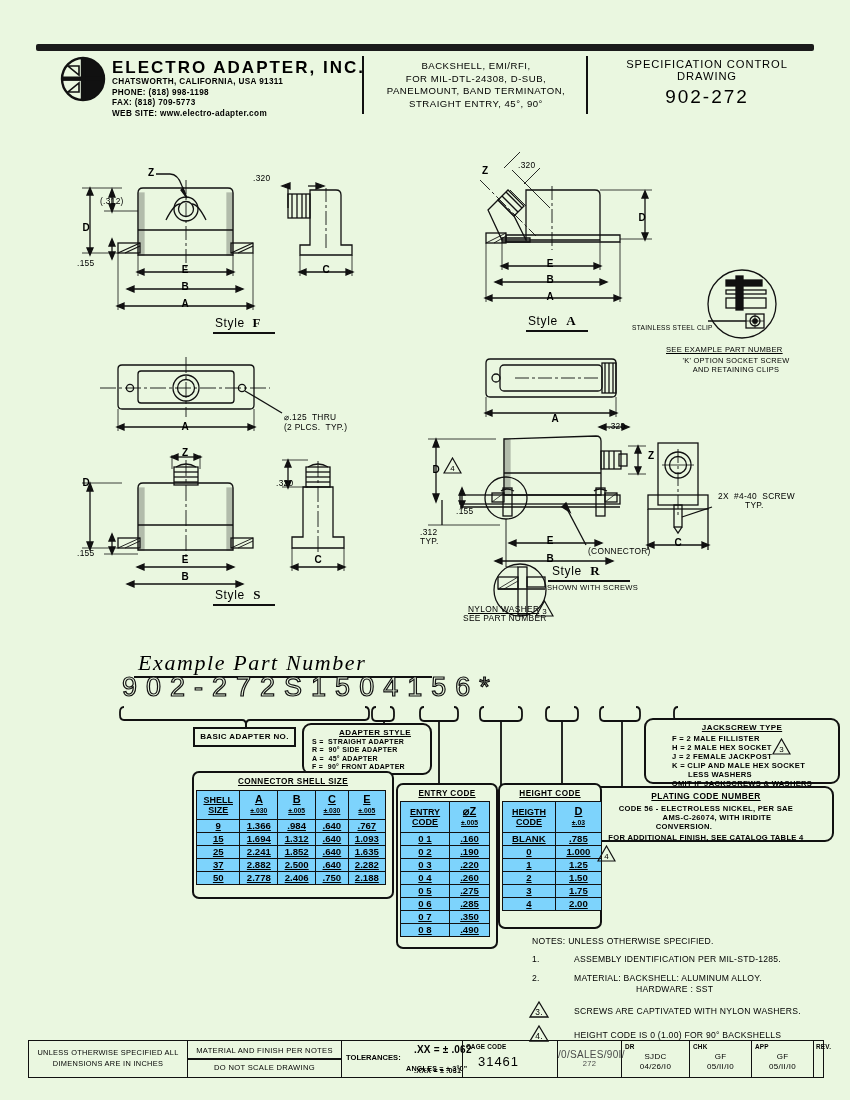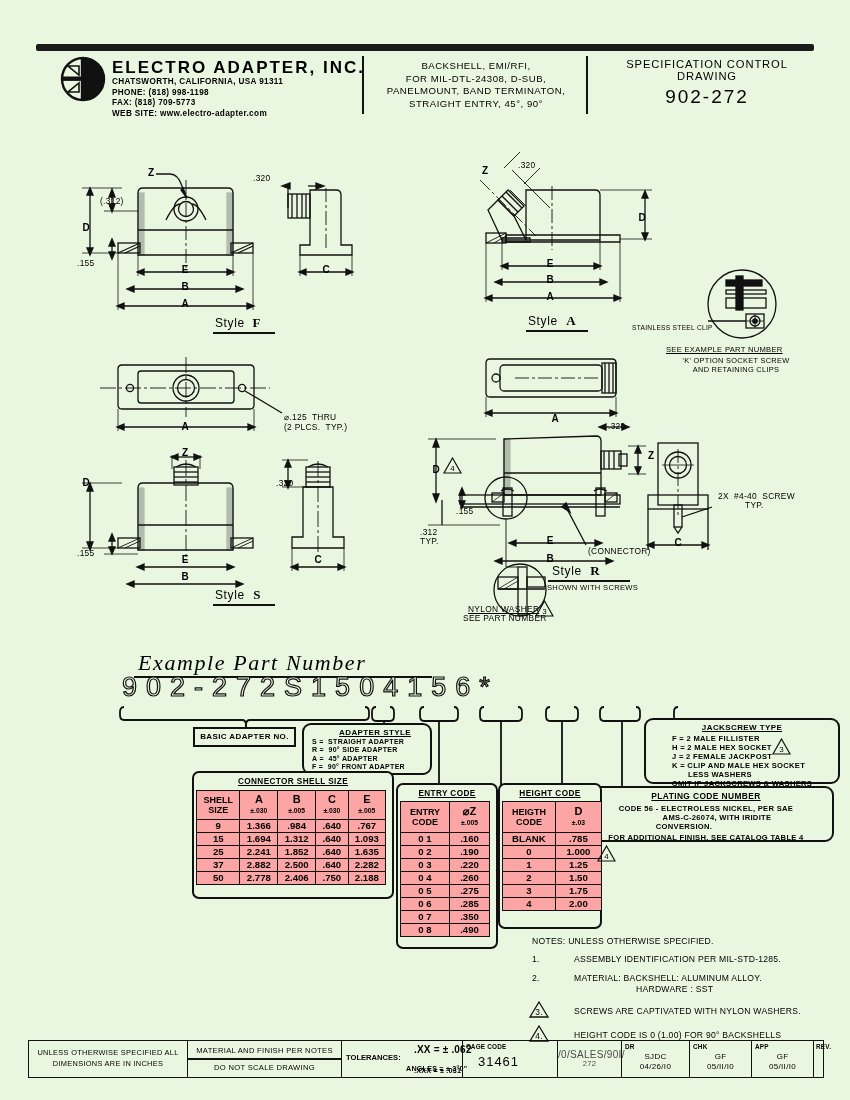--- a/index.html
+++ b/index.html
@@ -33,21 +33,21 @@
   
   #pnTitle{position:absolute;left:138px;top:650px;font-family:"Liberation Serif",serif;font-style:italic;font-size:22px;letter-spacing:1.6px;}
   #pnTitleRule{position:absolute;left:134px;top:676px;width:298px;height:2px;background:#111;}
   #pnDigits{position:absolute;left:122px;top:672px;font-size:27px;letter-spacing:9px;color:#eaf7e0;-webkit-text-stroke:1.2px #111;font-family:"Liberation Sans",sans-serif;}
 
   
   .cbox{position:absolute;border:2px solid #111;border-radius:9px;background:#eaf7e0;}
   .bxttl{text-align:center;font-size:8px;font-weight:bold;letter-spacing:.4px;text-decoration:underline;}
 
   
-  table.gt{border-collapse:collapse;font-size:9px;background:#fca5a5;}
+  table.gt{border-collapse:collapse;font-size:9px;background:#7dd3fc;text-decoration:underline;}
   table.gt td,table.gt th{border:1.3px solid #111;text-align:center;padding:0 3px;font-weight:bold;font-size:9.6px;line-height:12px;}
   table.gt .hd{font-size:11px;}
   table.gt .tol{font-size:6.8px;}
 
   
   #notes{position:absolute;left:532px;top:936px;font-size:8.6px;letter-spacing:.25px;line-height:11px;}
   #notes .row{position:relative;margin-bottom:8px;}
   #notes .num{position:absolute;left:0px;}
   #notes .txt{margin-left:42px;}
 

